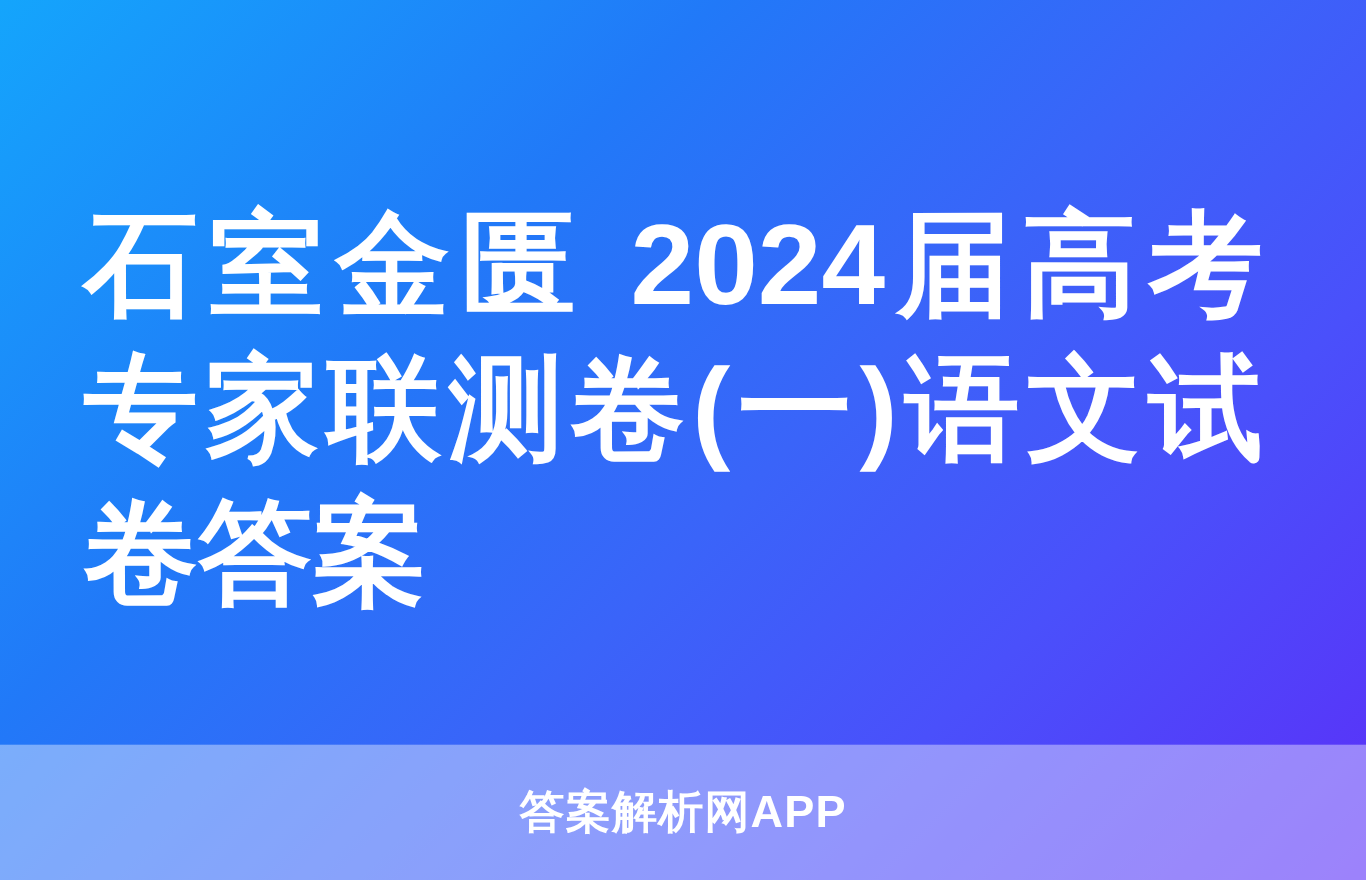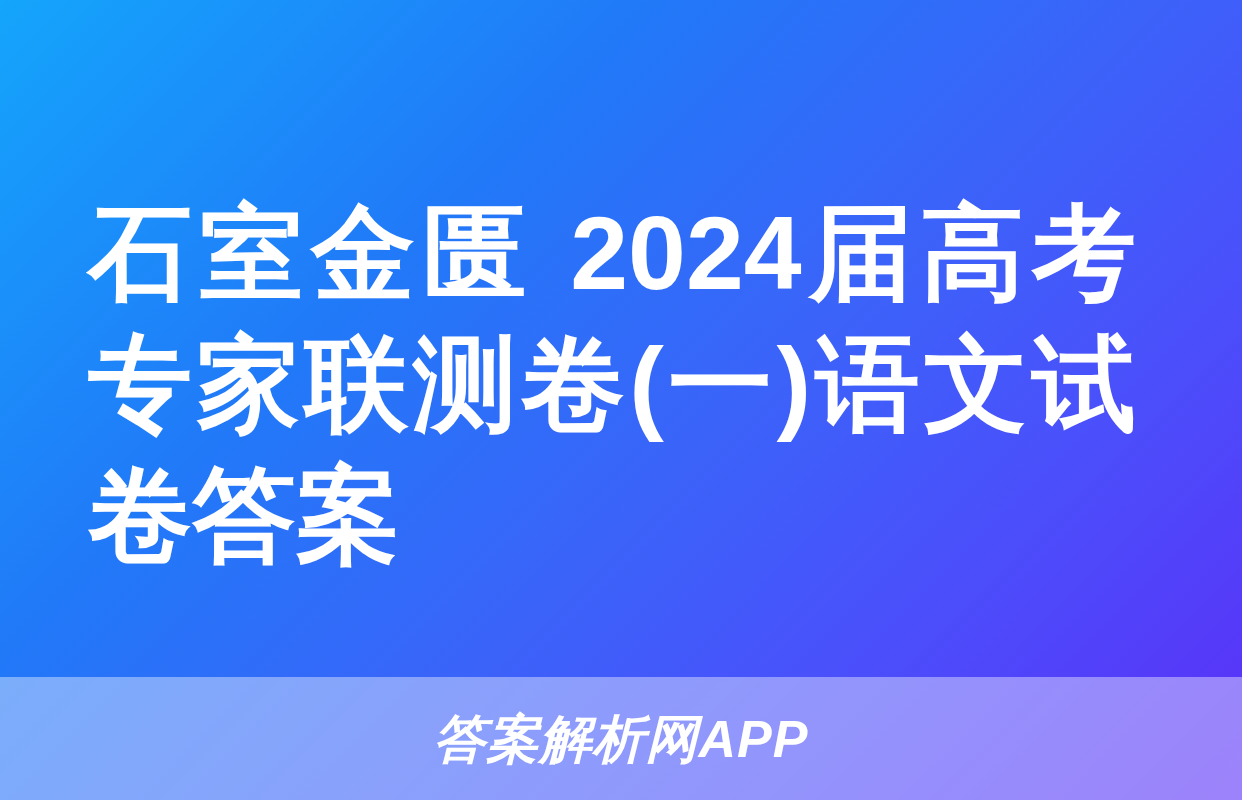--- a/index.html
+++ b/index.html
@@ -30,21 +30,21 @@
   
   #title-block {
     position: absolute;
     left: 76px;
     top: 176px;
     width: 1072px;
     text-align: left;
   }
 
   #title-text {
-    margin: 12px;
+    margin: 0;
     color: #ffffff;
     font-family: "Liberation Sans", "DejaVu Sans", sans-serif;
     font-size: 104px;
     font-weight: 700;
     line-height: 131px;
     letter-spacing: 0px;
     white-space: normal;
     word-break: break-all;
     text-align: justify;
     text-align-last: left;
@@ -59,23 +59,22 @@
     height: 123px;
     background: rgba(255, 255, 255, 0.40);
     display: flex;
     align-items: center;
     justify-content: center;
   }
 
   #footer-watermark {
     color: #ffffff;
     font-family: "Liberation Sans", "DejaVu Sans", sans-serif;
-    font-size: 52px;
+    font-size: 41px;
     font-weight: 700;
-    font-style: italic;
     letter-spacing: 1px;
     line-height: 1;
     transform: translateX(0px);
     white-space: nowrap;
   }
 </style>
 </head>
 <body>
 
 <div id="poster">

